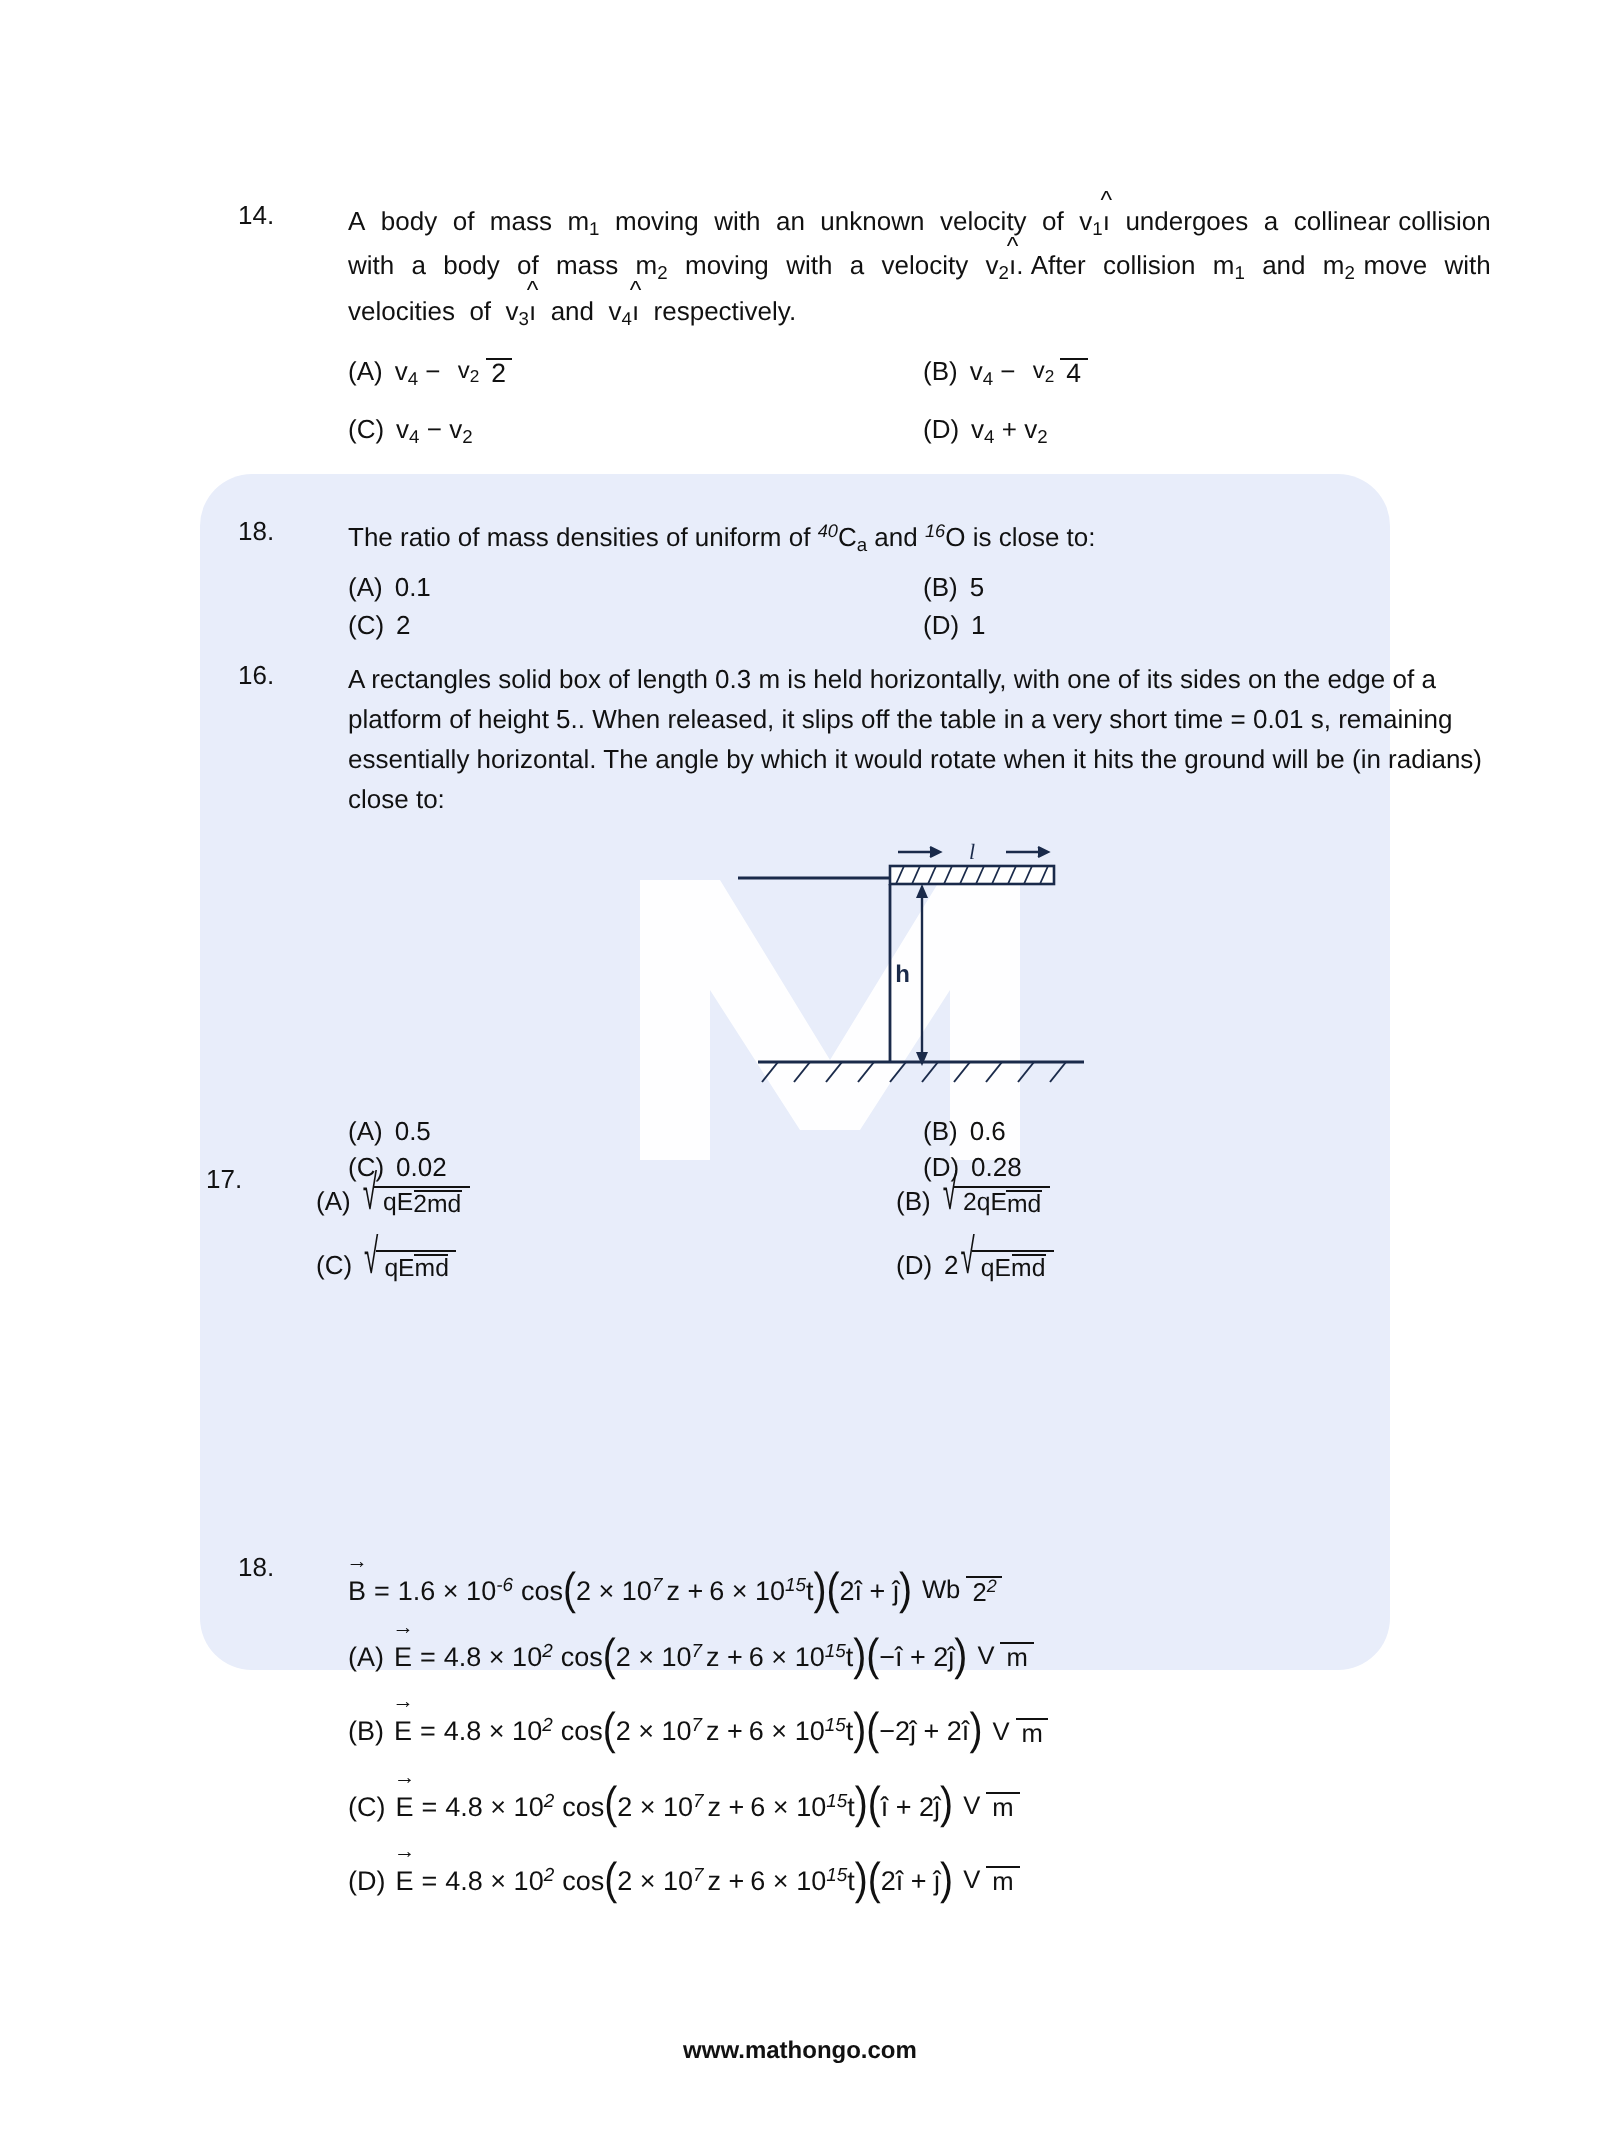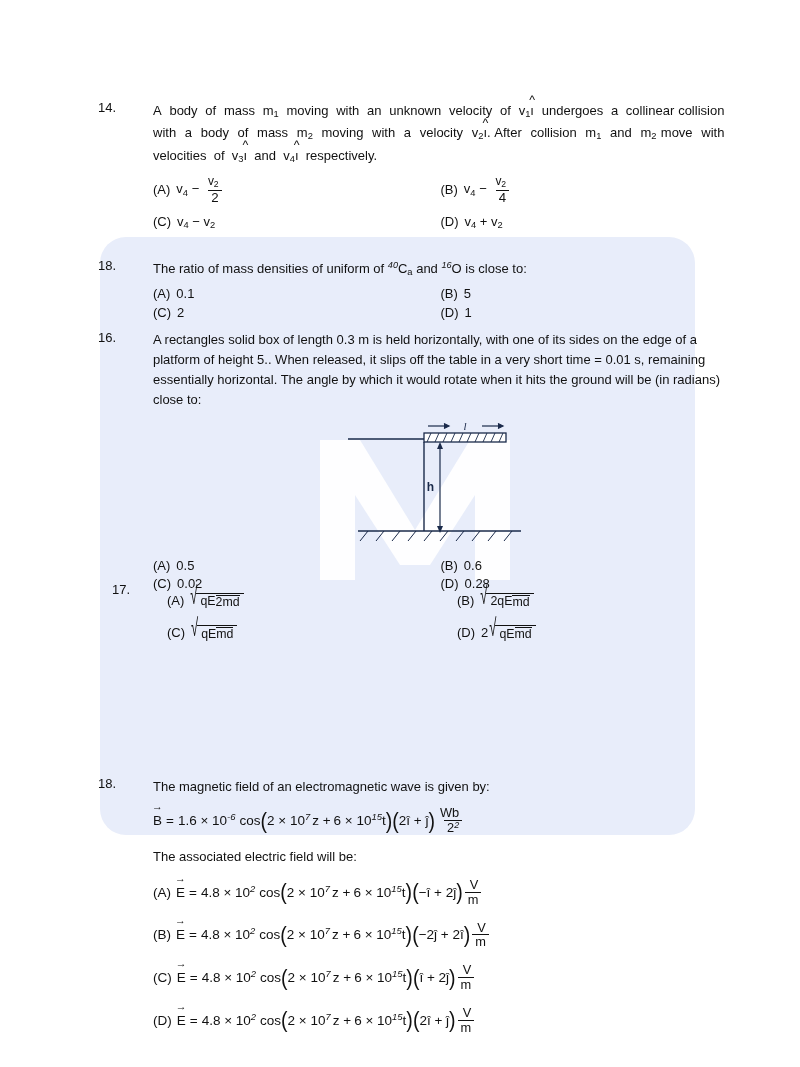--- a/index.html
+++ b/index.html
@@ -44,21 +44,21 @@
     position:absolute; left:88px; top:32px; width:625px;
     display:flex; justify-content:space-between; align-items:baseline;
     font-size:12.5px; font-weight:bold; letter-spacing:.1px;
   }
   .footer{
     position:absolute; left:0; right:0; top:1018px;
     text-align:center; font-size:12px; font-weight:bold;
   }
 
   
-  .q{ position:absolute; }
+  .q{ position:absolute;margin-left:21px; }
   .qnum{
     position:absolute; left:0; top:0;
     width:40px; font-size:13px;
   }
   .qbody{ margin-left:55px; font-size:13px; line-height:1.72; }
   .just{ text-align:justify; text-align-last:left; }
 
   sub{ font-size:.72em; vertical-align:-0.25em; }
   sup{ font-size:.7em; vertical-align:0.5em;font-style:italic; }
 
@@ -78,23 +78,23 @@
   
   .opts{ position:relative; margin-top:4px; }
   .optrow{ display:flex; }
   .opt{ width:50%; display:flex; align-items:center; font-size:13px; }
   .opt .lbl{ margin-right:6px; }
 
   .opts-tight .optrow{ line-height:1.45; }
 
   
   .frac{
-    display:inline-flex; flex-direction:column;
+    display:inline-flex; flex-direction:row;
     vertical-align:middle; text-align:center;
-    margin:0 2px; line-height:1.08;align-items:flex-end;
+    margin:0 2px; line-height:1.08;
   }
   .frac .num{ font-size:.92em; padding:0 3px; }
   .frac .den{ font-size:1.02em; border-top:1.4px solid #111; padding:0 3px; }
 
   .frac-sm .num{ font-size:.95em; }
   .frac-sm .den{ font-size:.95em; }
 
   
   .radical{ display:inline-flex; align-items:stretch; vertical-align:middle; }
   .radical .sign{
@@ -293,21 +293,21 @@
             </div>
             <div class="opt">
               <span class="lbl">(D)</span>
               <span>0.28</span>
             </div>
           </div>
         </div>
       </div>
     </div>
 
-    <div class="q" style="left:112px; top:582px; width:635px;">
+    <div class="q" style="left:82px; top:582px; width:635px;">
       <div class="qnum">17.</div>
       <div class="qbody">
 
         <div class="opts" style="margin-top:8px;">
           <div class="optrow">
             <div class="opt" style="align-items:center;">
               <span class="lbl" style="align-self:center;">(A)</span>
               <span class="radical">
                 <span class="sign">√</span>
                 <span class="body">
@@ -350,21 +350,20 @@
               </span>
             </div>
           </div>
         </div>
       </div>
     </div>
 
     <div class="q" style="left:98px; top:776px; width:640px;">
       <div class="qnum">18.</div>
       <div class="qbody">
-        <div>The magnetic field of an electromagnetic wave is given by:</div>
 
         <div class="eqline" style="margin-top:8px;">
           <span class="vecbar">
             <span>B</span><span class="arrow">→</span>
           </span>
           <span style="margin:0 4px;">=</span>
           <span><span>1.6 × 10</span><sup>-6</sup></span>
           <span style="margin-left:4px;">cos</span>
           <span class="paren">(</span>
           <span><span>2 × 10</span><sup>7</sup><span style="margin-left:2px;">z +</span></span>
@@ -372,21 +371,20 @@
           <span class="paren">)</span>
             <span class="paren">(</span>
           <span>2î + ĵ</span>
           <span class="paren">)</span>
           <span class="frac frac-sm">
             <span class="num">Wb</span>
             <span class="den"><span>2</span><sup>2</sup></span>
           </span>
         </div>
 
-        <div style="margin-top:10px;">The associated electric field will be:</div>
 
         <div style="margin-top:6px;">
 
           <div class="eqline" style="margin-top:10px;">
             <span class="lead">(A)</span>
             <span class="vecbar"><span>E</span><span class="arrow">→</span></span>
             <span style="margin:0 4px;">=</span>
             <span><span>4.8 × 10</span><sup>2</sup></span>
             <span style="margin-left:4px;">cos</span>
             <span class="paren">(</span>
@@ -456,15 +454,18 @@
             <span class="frac frac-sm">
               <span class="num">V</span>
               <span class="den">m</span>
             </span>
           </div>
 
         </div>
       </div>
     </div>
 
+    <div class="footer">
+      <span>www.mathongo.com</span>
+    </div>
 
   </div>
 </div>
 
 </body></html>

